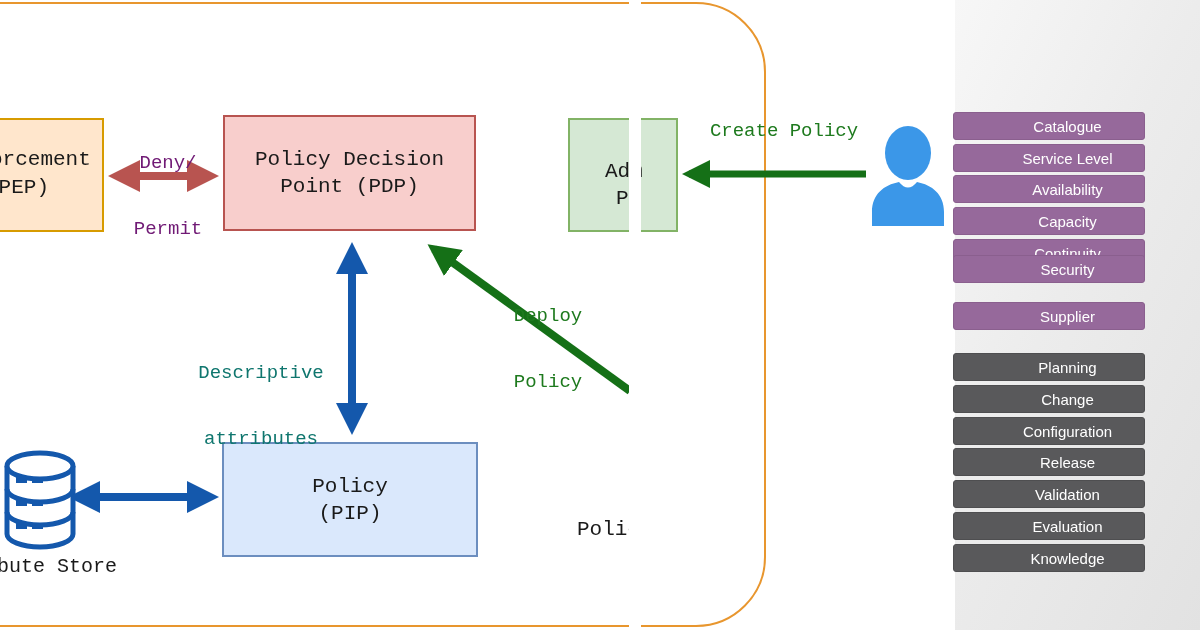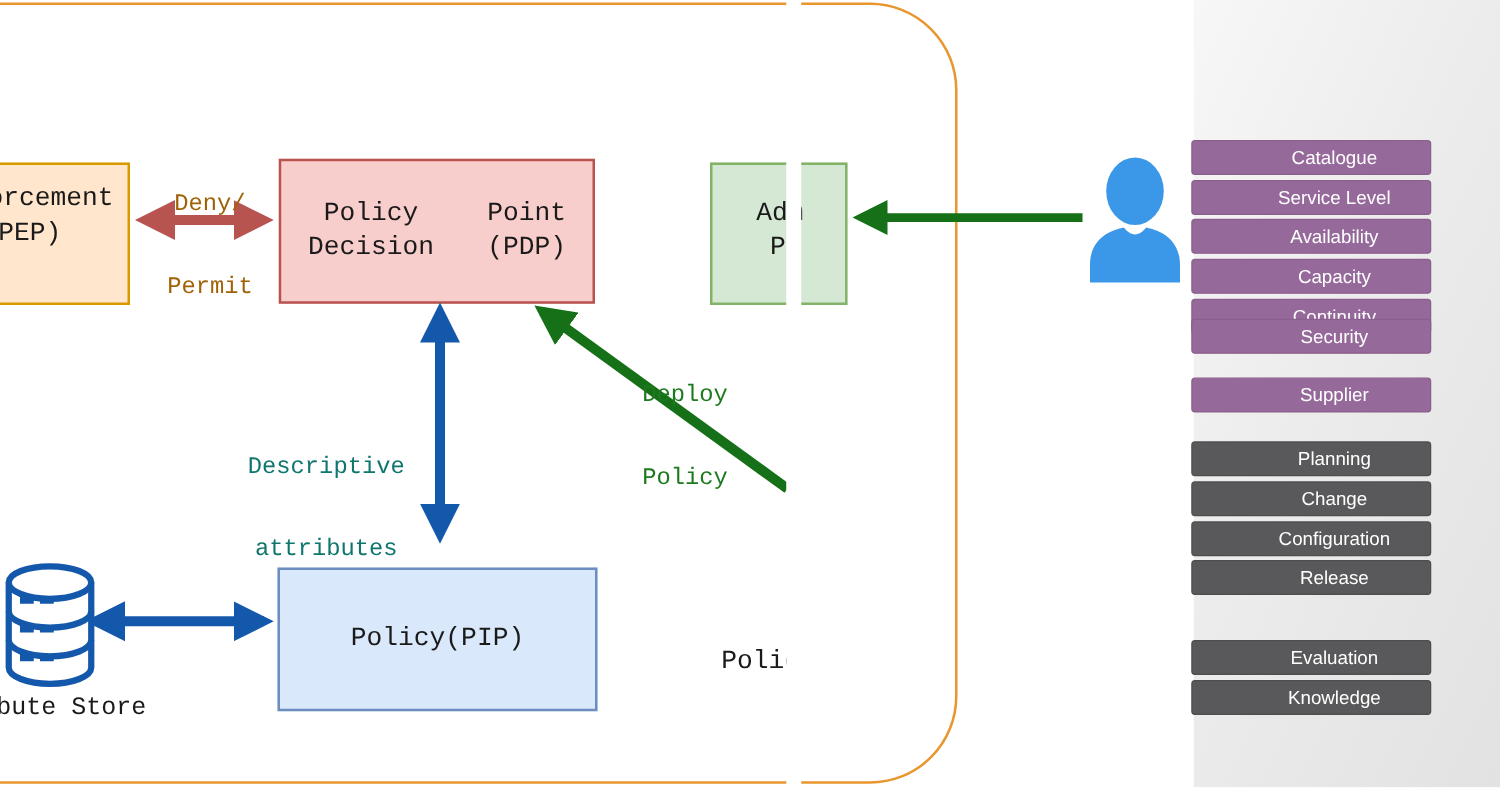--- a/index.html
+++ b/index.html
@@ -6,32 +6,32 @@
   .stage{
     position:relative;width:1200px;height:630px;overflow:hidden;background:#ffffff;
     font-family:"Liberation Mono","DejaVu Sans Mono",monospace;
   }
   
   .boundary{
     position:absolute;left:-100px;top:2px;width:866px;height:625px;
     border:2px solid #E8962E;border-radius:70px;z-index:0;box-sizing:border-box;
   }
   
-  .dbox{position:absolute;box-sizing:border-box;z-index:1;display:flex;
-    align-items:center;justify-content:center;font-size:21px;line-height:27px;color:#1a1a1a;text-align:center;margin-top:12px;}
+  .dbox{position:absolute;box-sizing:border-box;z-index:1;display:flex;flex-direction:column;
+    align-items:center;justify-content:center;font-size:21px;line-height:27px;color:#1a1a1a;text-align:center;}
   .pep{left:-60px;top:118px;width:164px;height:114px;background:#FFE6CC;border:2px solid #D79B00;}
   .pdp{left:223px;top:115px;width:253px;height:116px;background:#F8CECC;border:2px solid #B85450;}
   .admin{left:568px;top:118px;width:110px;height:114px;background:#D5E8D4;border:2px solid #82B366;}
   .pip{left:222px;top:442px;width:256px;height:115px;background:#DAE8FC;border:2px solid #6C8EBF;}
   
   .frag{position:absolute;z-index:3;font-size:21px;line-height:27px;color:#1a1a1a;white-space:pre;}
   
   .lbl{position:absolute;z-index:3;font-size:19px;line-height:22px;text-align:center;transform:translateX(-50%);white-space:pre;}
   .lbl span{display:block;}
-  .red{color:#a16207;}
+  .red{color:#701a75;}
   .green{color:#1E7A1E;}
   .blue{color:#0f766e;}
   svg.overlay{position:absolute;left:0;top:0;z-index:2;pointer-events:none;}
   
   .seam{position:absolute;left:629px;top:0;width:12px;height:630px;background:#ffffff;z-index:5;}
   
   .sidebar{
     position:absolute;left:955px;top:0;width:245px;height:630px;z-index:6;
     background:linear-gradient(115deg,#f7f7f7 0%,#ececec 45%,#e2e2e2 100%);
     font-family:"Liberation Sans","DejaVu Sans",sans-serif;
@@ -116,20 +116,21 @@
       <ellipse cx="908" cy="153" rx="23" ry="27"></ellipse>
       <path d="M872,226 L872,212 C872,194 884,185 899,182 Q908,193 917,182 C932,185 944,194 944,212 L944,226 Z"></path>
     </g>
   </svg>
 
   <div class="lbl red" style="left:168px;top:108px;">
     <span>Deny/</span>
     <span>Permit</span>
   </div>
 
+  <div class="lbl green" style="left:784px;top:120px;">Create Policy</div>
 
   <div class="lbl green" style="left:548px;top:261px;">
     <span>Deploy</span>
     <span>Policy</span>
   </div>
 
   <div class="lbl blue" style="left:261px;top:318px;">
     <span>Descriptive</span>
     <span>attributes</span>
   </div>
@@ -146,17 +147,18 @@
     <div class="badge purple" style="top:175.4px">Availability</div>
     <div class="badge purple" style="top:207.1px">Capacity</div>
     <div class="badge purple" style="top:238.8px">Continuity</div>
     <div class="badge purple" style="top:255px">Security</div>
     <div class="badge purple" style="top:302.2px">Supplier</div>
 
     <div class="badge gray" style="top:353px">Planning</div>
     <div class="badge gray" style="top:384.8px">Change</div>
     <div class="badge gray" style="top:416.6px">Configuration</div>
     <div class="badge gray" style="top:448.4px">Release</div>
+    <div class="badge gray" style="top:480.2px">Validation</div>
     <div class="badge gray" style="top:512px">Evaluation</div>
     <div class="badge gray" style="top:543.8px">Knowledge</div>
   </div>
 
 </div>
 
 </body></html>

